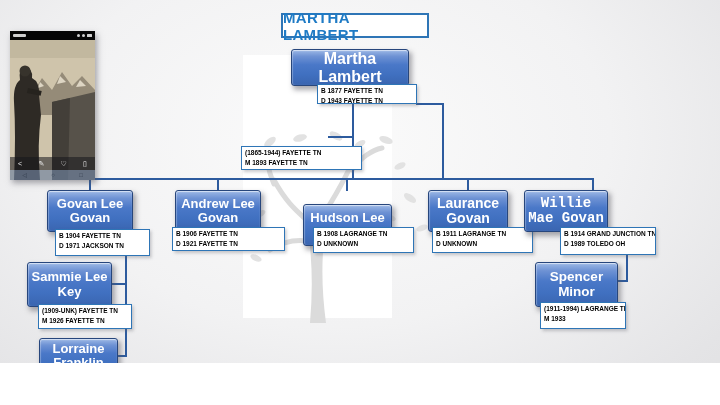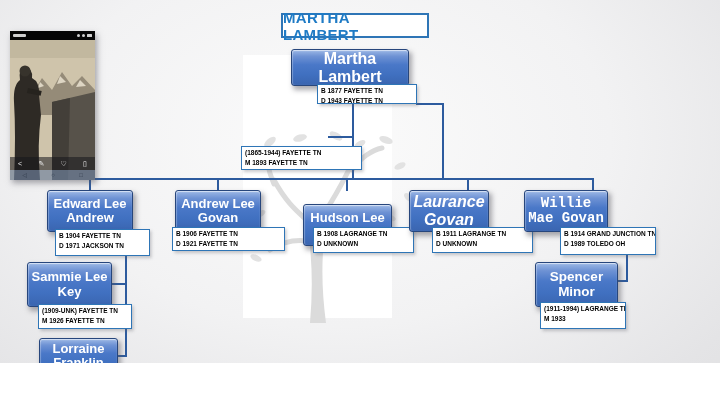--- a/index.html
+++ b/index.html
@@ -107,21 +107,21 @@
     <div>B 1877 FAYETTE  TN</div>
     <div>D 1943 FAYETTE TN</div>
   </div>
 
   <div class="ibox" style="left:241px;top:146px;width:121px;height:24px;">
     <div>(1865-1944) FAYETTE TN</div>
     <div>M 1893  FAYETTE TN</div>
   </div>
 
   <div class="pbox" style="left:47px;top:190px;width:86px;height:42px;font-size:13px;">
-    <span>Edward Lee Andrew</span>
+    <span>Govan Lee Govan</span>
   </div>
   <div class="ibox" style="left:55px;top:229px;width:95px;height:27px;">
     <div>B 1904 FAYETTE TN</div>
     <div>D 1971 JACKSON TN</div>
   </div>
 
   <div class="pbox" style="left:175px;top:190px;width:86px;height:42px;font-size:13px;align-items:center;">
     <span>Andrew Lee Govan</span>
   </div>
   <div class="ibox" style="left:172px;top:227px;width:113px;height:24px;">
@@ -130,21 +130,21 @@
   </div>
 
   <div class="pbox" style="left:303px;top:204px;width:89px;height:42px;font-size:13px;">
     <span>Hudson Lee Govan</span>
   </div>
   <div class="ibox" style="left:313px;top:227px;width:101px;height:26px;">
     <div>B 1908 LAGRANGE TN</div>
     <div>D UNKNOWN</div>
   </div>
 
-  <div class="pbox" style="left:409px;top:190px;width:80px;height:42px;font-size:16px;font-style:italic;">
+  <div class="pbox" style="left:428px;top:190px;width:80px;height:42px;font-size:14px;">
     <span>Laurance Govan</span>
   </div>
   <div class="ibox" style="left:432px;top:227px;width:101px;height:26px;">
     <div>B 1911 LAGRANGE TN</div>
     <div>D UNKNOWN</div>
   </div>
 
   <div class="pbox" style="left:524px;top:190px;width:84px;height:42px;font-size:14px;font-family:Liberation Mono, monospace;">
     <span>Willie Mae Govan</span>
   </div>

